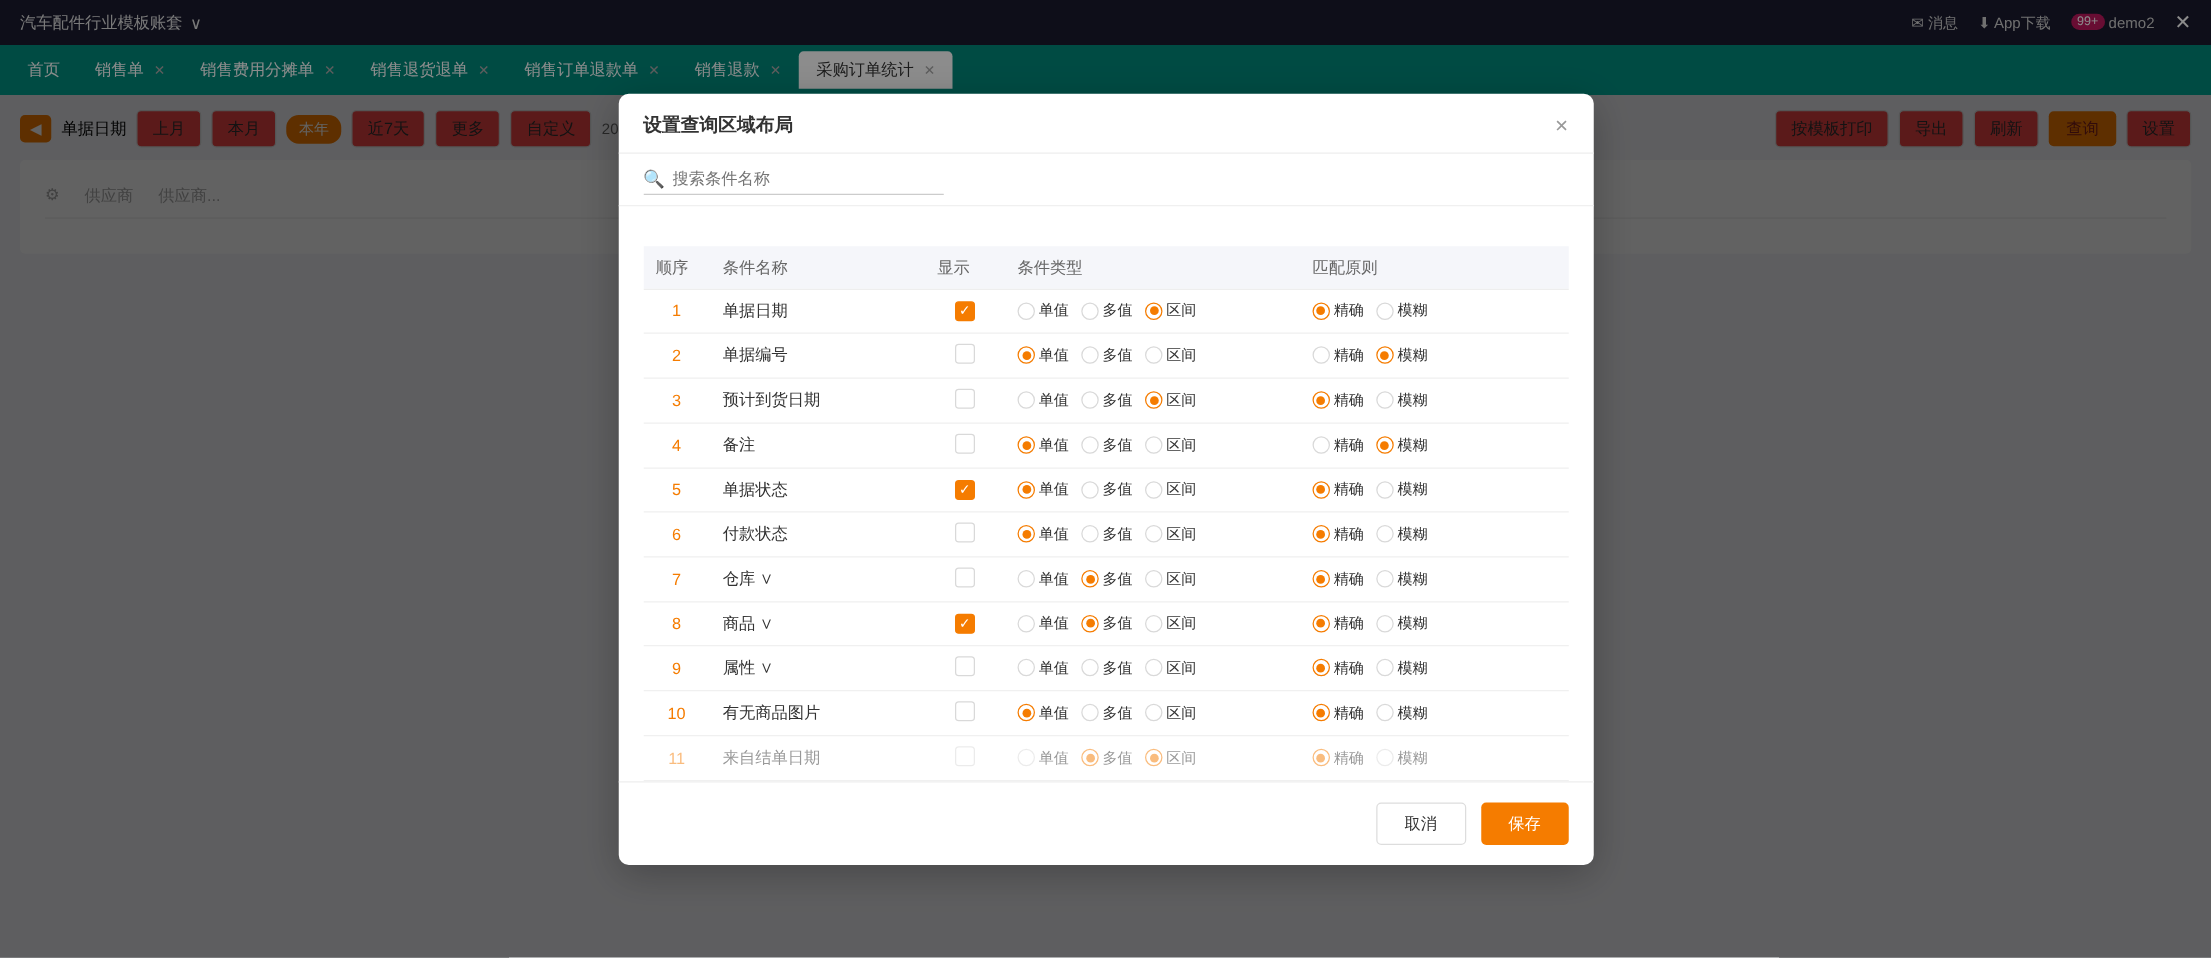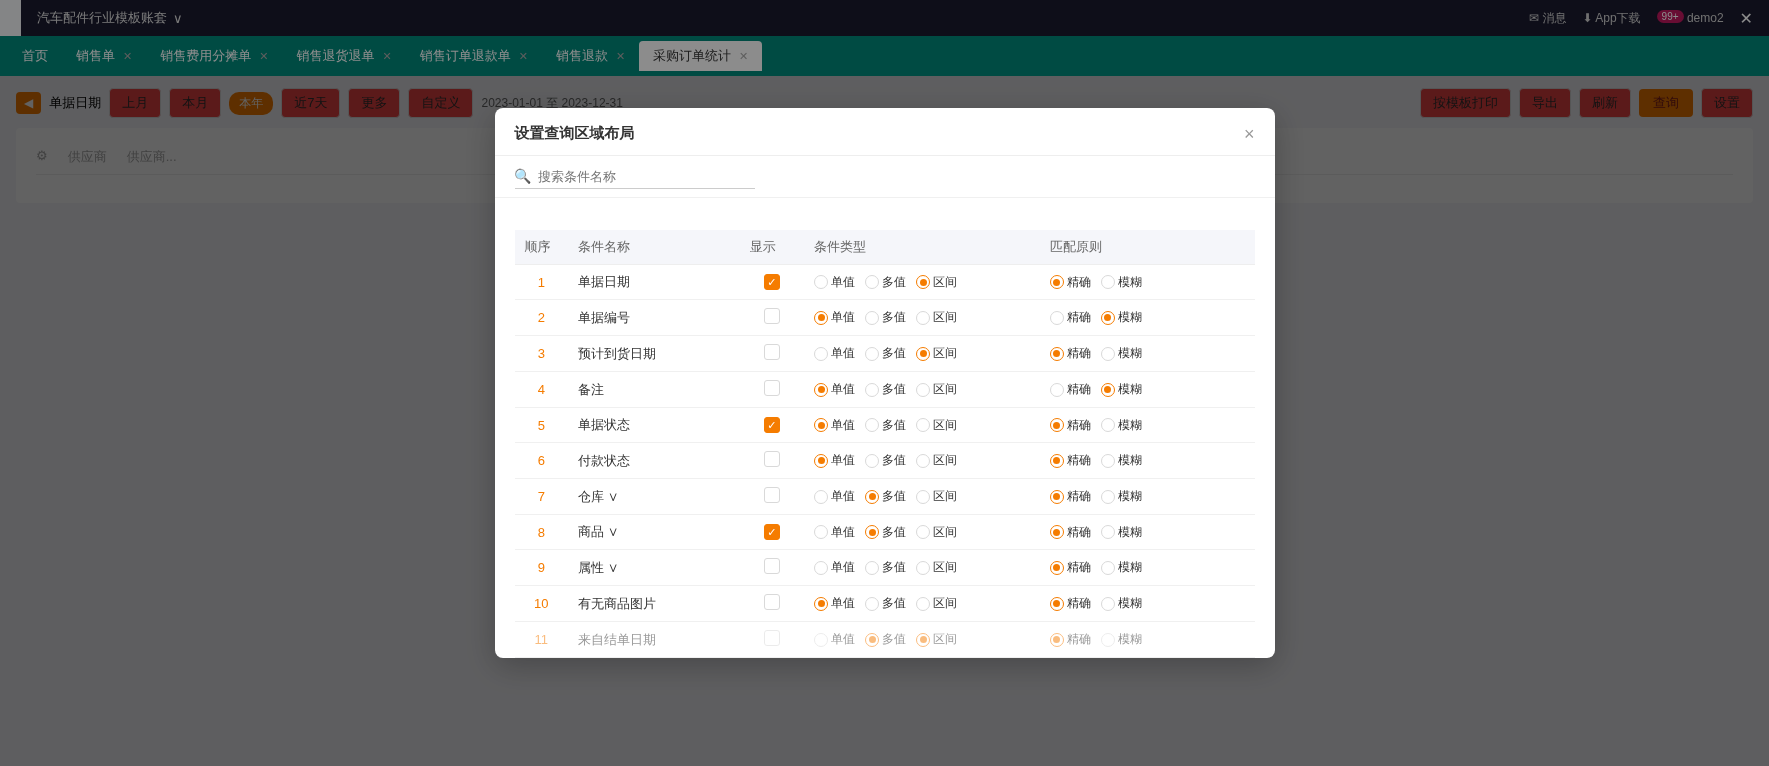--- a/index.html
+++ b/index.html
@@ -7,21 +7,20 @@
 
     
     .top-header {
       background: #1a1a2e;
       height: 36px;
       display: flex;
       align-items: center;
       justify-content: space-between;
       padding: 0 16px;
       color: #ccc;
-      margin-left: 21px;
     }
     .top-header-left { font-size: 13px; color: #ddd; display: flex; align-items: center; gap: 6px; }
     .top-header-right { display: flex; align-items: center; gap: 16px; font-size: 12px; color: #ccc; }
     .badge-red {
       background: #be185d;
       color: #fff;
       border-radius: 8px;
       padding: 1px 5px;
       font-size: 10px;
       position: relative;
@@ -718,15 +717,19 @@
                     <span class="radio-circle"></span>
                     <span class="radio-label">模糊</span>
                   </label>
                 </div>
               </td>
             </tr>
           </tbody>
       </table>
     </div>
 
+    <div class="dialog-footer">
+      <button class="btn-cancel">取消</button>
+      <button class="btn-save">保存</button>
+    </div>
 
   </div>
 </div>
 
 </body></html>

